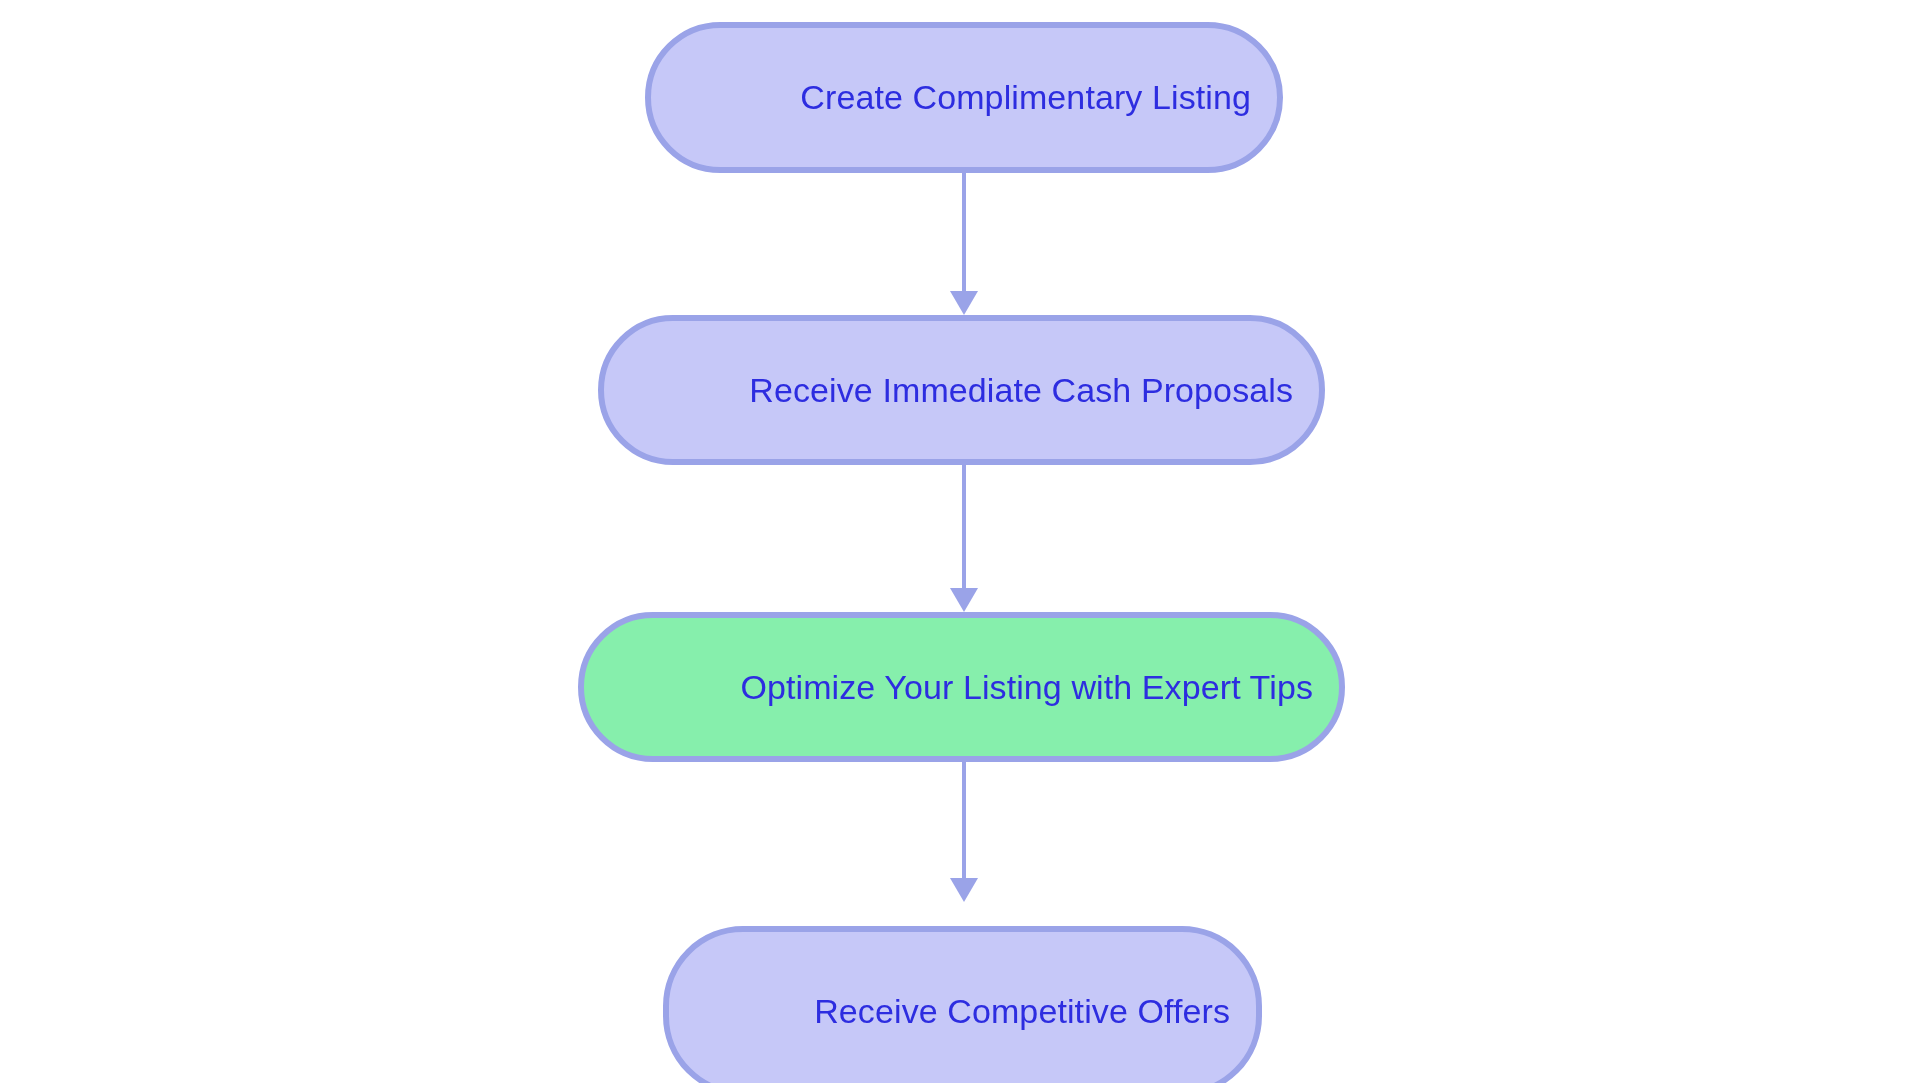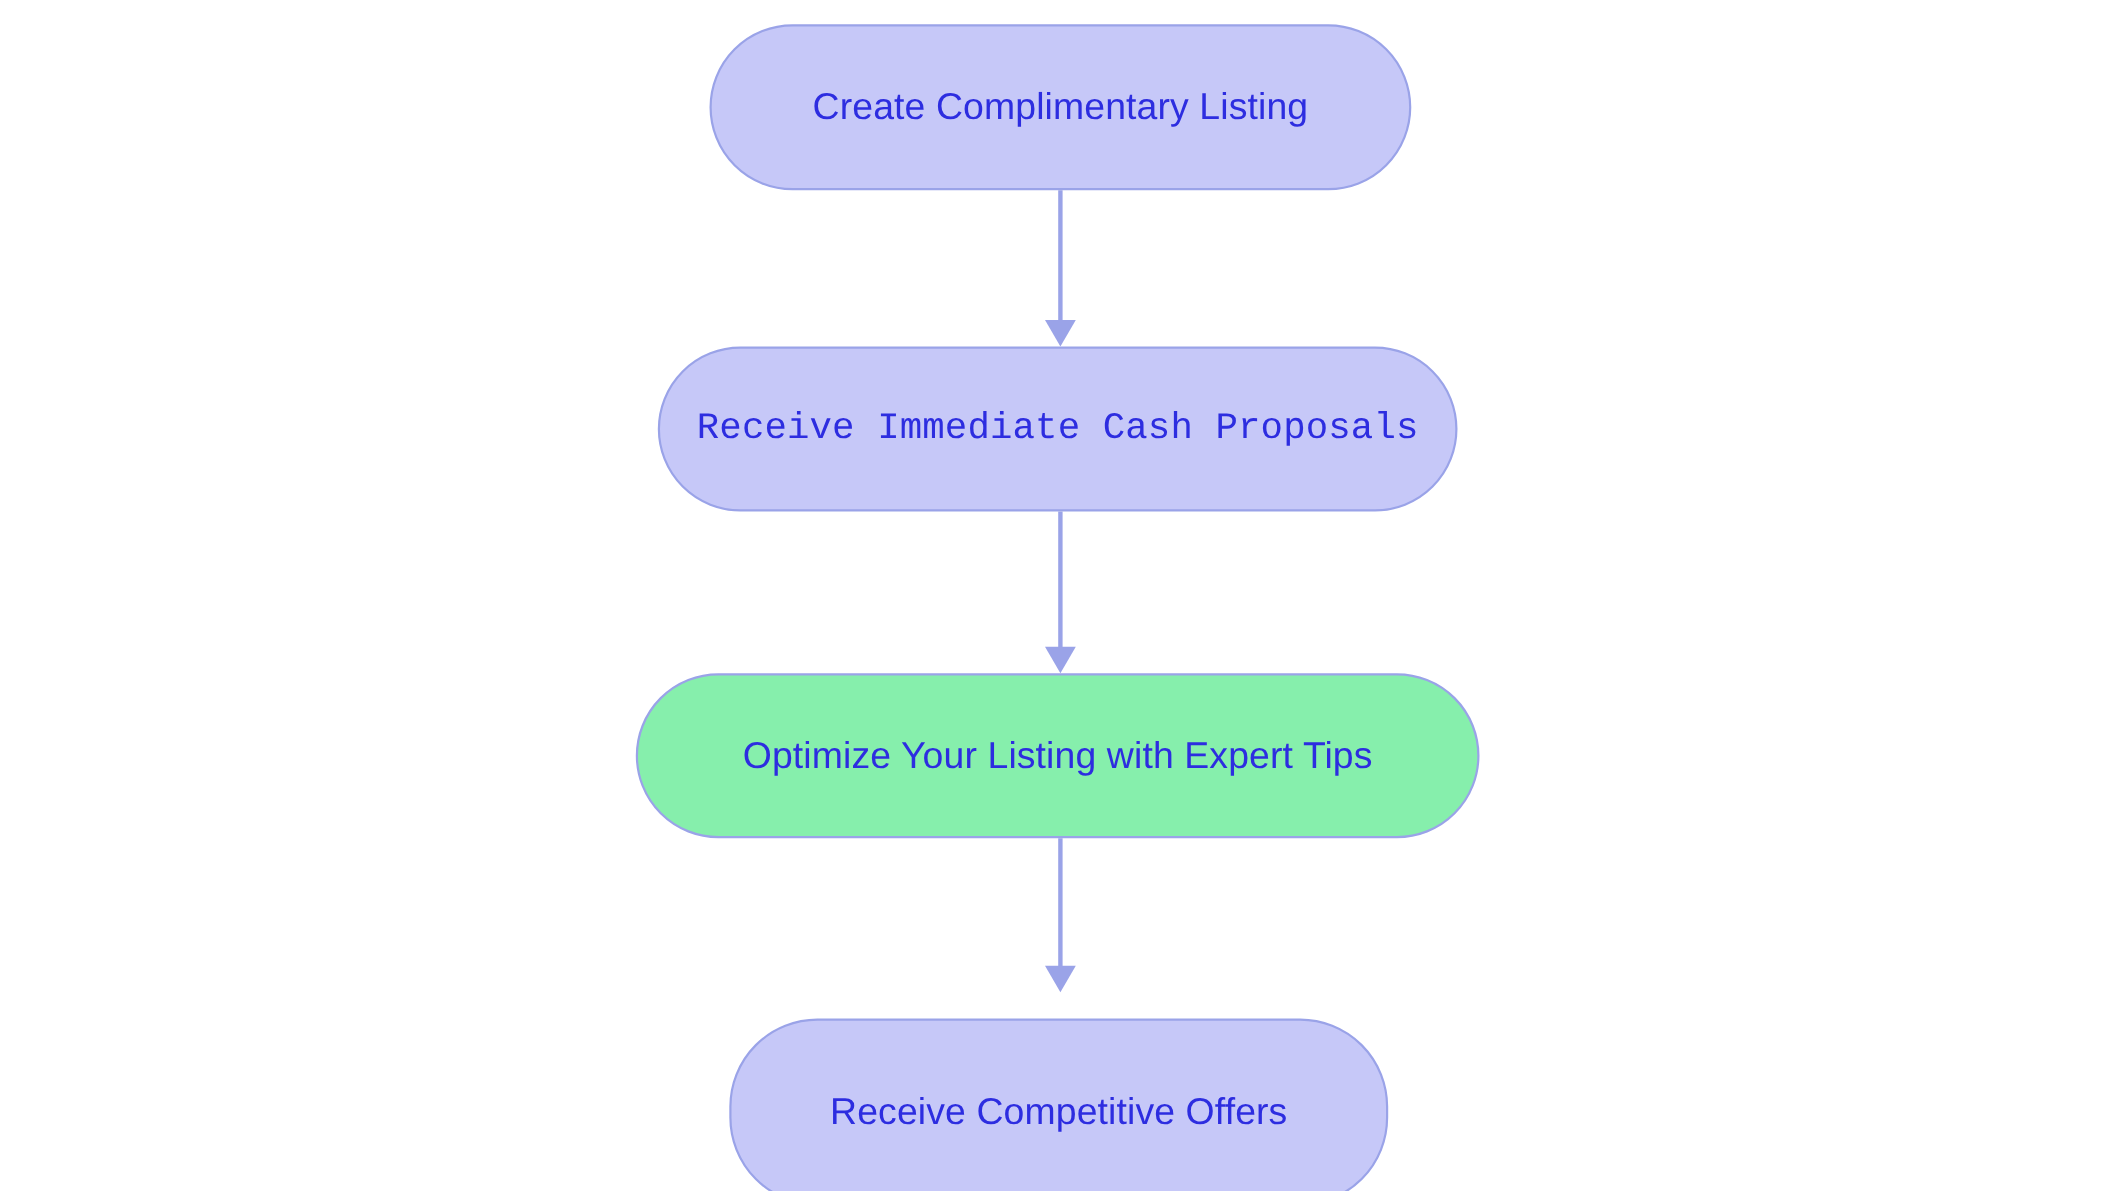--- a/index.html
+++ b/index.html
@@ -17,25 +17,25 @@
   #flowchart-canvas {
     position: relative;
     width: 1920px;
     height: 1083px;
     background: #ffffff;
   }
   .flow-node {
     position: absolute;
     box-sizing: border-box;
     background: #c6c8f8;
-    border: 2px solid #000000;
+    border: 6px solid #000000;
     border-radius: 80px;
     display: flex;
     align-items: center;
-    justify-content: center;
+    justify-content: flex-end;
     text-align: center;
   }
   .flow-node-label {
     color: #2d2de0;
     font-family: "Liberation Sans", "DejaVu Sans", sans-serif;
     font-size: 34px;
     font-weight: 400;
     line-height: 1.2;
     letter-spacing: 0.1px;
     white-space: nowrap;
@@ -73,21 +73,21 @@
       <line x1="20" y1="0" x2="20" y2="120" stroke="#9aa3e8" stroke-width="4"></line>
       <polygon points="6,116 34,116 20,140" fill="#9aa3e8"></polygon>
     </svg>
   </div>
 
   <div class="flow-node" style="left: 645px; top: 22px; width: 638px; height: 151px; background: rgb(198, 200, 248); border-color: rgb(154, 163, 232);">
     <span class="flow-node-label" style="color: rgb(45, 45, 224);">Create Complimentary Listing</span>
   </div>
 
   <div class="flow-node" style="left: 598px; top: 315px; width: 727px; height: 150px; background: rgb(198, 200, 248); border-color: rgb(154, 163, 232);">
-    <span class="flow-node-label" style="color: rgb(45, 45, 224); font-family: Liberation Mono, monospace;">Receive Immediate Cash Proposals</span>
+    <span class="flow-node-label" style="color: rgb(45, 45, 224);">Receive Immediate Cash Proposals</span>
   </div>
 
   <div class="flow-node" style="left: 578px; top: 612px; width: 767px; height: 150px; background: #86efac; border-color: rgb(154, 163, 232);">
     <span class="flow-node-label" style="color: rgb(45, 45, 224);">Optimize Your Listing with Expert Tips</span>
   </div>
 
   <div class="flow-node" style="left: 663px; top: 902px; width: 599px; height: 170px; background: rgb(198, 200, 248); border-color: rgb(154, 163, 232); margin-top: 24px;">
     <span class="flow-node-label" style="color: rgb(45, 45, 224);">Receive Competitive Offers</span>
   </div>
 

